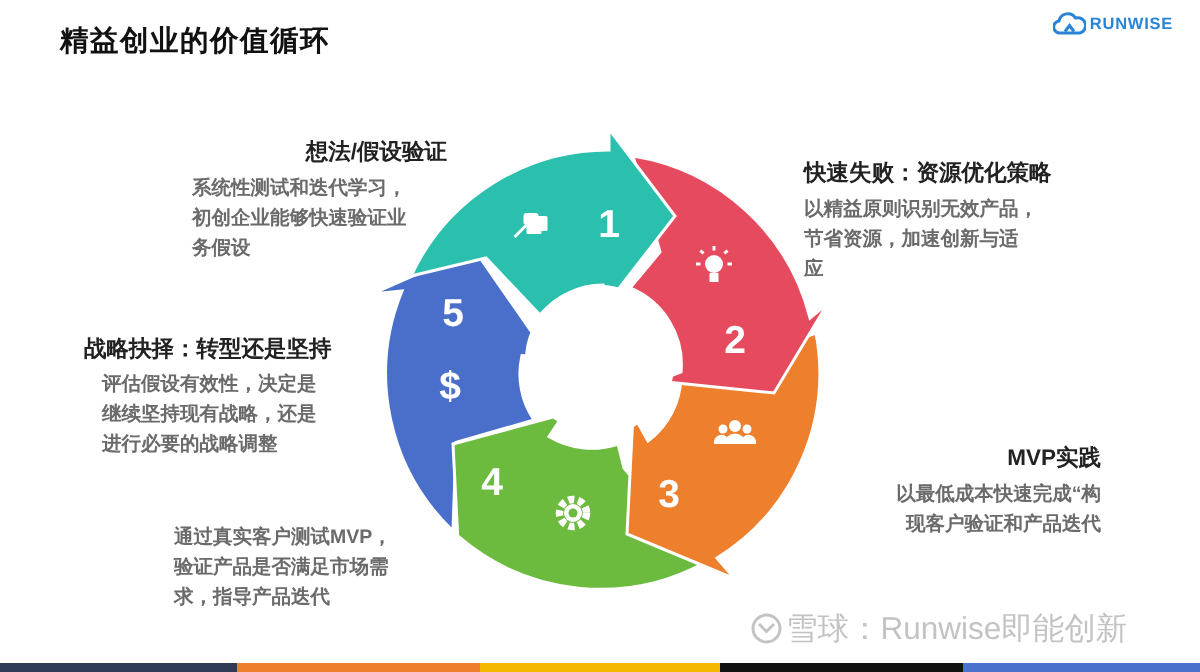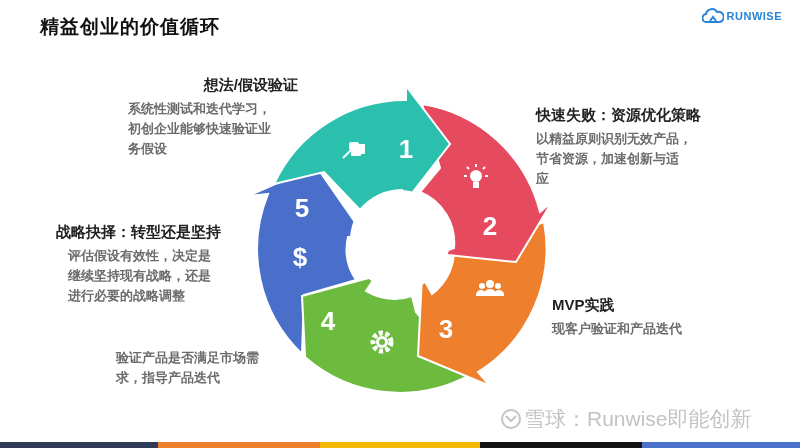--- a/index.html
+++ b/index.html
@@ -3,21 +3,21 @@
 <meta charset="utf-8">
 <style>
   html, body { margin:0; padding:0; }
   body { width:800px; height:448px; position:relative; overflow:hidden; background:#ffffff; font-family:"Liberation Sans","DejaVu Sans",sans-serif; }
   .title { position:absolute; left:40px; top:14px; font-size:19px; font-weight:bold; color:#111; letter-spacing:1px; }
   .logo { position:absolute; right:18px; top:8px; display:flex; align-items:center; gap:3px;text-align:center; }
   .logo-text { font-size:11px; font-weight:bold; color:#2a84d6; letter-spacing:0.5px; }
   .block { position:absolute; }
   .block .h { font-size:15px; font-weight:bold; color:#222; margin-bottom:4px; }
   .block .d { font-size:13px; font-weight:bold; color:#6b6b6b; line-height:20px; }
-  .right-align { text-align:right; }
+  .right-align { text-align:right;margin-top:16px; }
   .cycle { position:absolute; left:240px; top:80px; width:320px; height:320px; }
   .watermark { position:absolute; left:500px; top:405px; display:flex; align-items:center; gap:2px; color:#c3c3c3; font-size:21px; }
   .bottom-bar { position:absolute; left:0; bottom:0; width:800px; height:6px; display:flex; }
   .bottom-bar div { height:100%; }
 </style>
 </head>
 <body>
 
 <div class="title">精益创业的价值循环</div>
 
@@ -40,29 +40,31 @@
 
 <div class="block" style="left:536px; top:106px; width:210px;">
   <div class="h">快速失败：资源优化策略</div>
   <div class="d">
     <div>以精益原则识别无效产品，</div>
     <div>节省资源，加速创新与适</div>
     <div>应</div>
   </div>
 </div>
 
-<div class="block" style="left:552px; top:296px; width:210px;">
+<div class="block" style="left:524px; top:296px; width:210px;text-align:right;">
   <div class="h">MVP实践</div>
   <div class="d">
+    <div>以最低成本快速完成“构</div>
     <div>现客户验证和产品迭代</div>
   </div>
 </div>
 
 <div class="block" style="left:116px; top:348px; width:200px;">
   <div class="d">
+    <div>通过真实客户测试MVP，</div>
     <div>验证产品是否满足市场需</div>
     <div>求，指导产品迭代</div>
   </div>
 </div>
 
 <div class="block" style="left:56px; top:223px; width:200px;">
   <div class="h">战略抉择：转型还是坚持</div>
   <div class="d" style="padding-left:12px;">
     <div>评估假设有效性，决定是</div>
     <div>继续坚持现有战略，还是</div>

